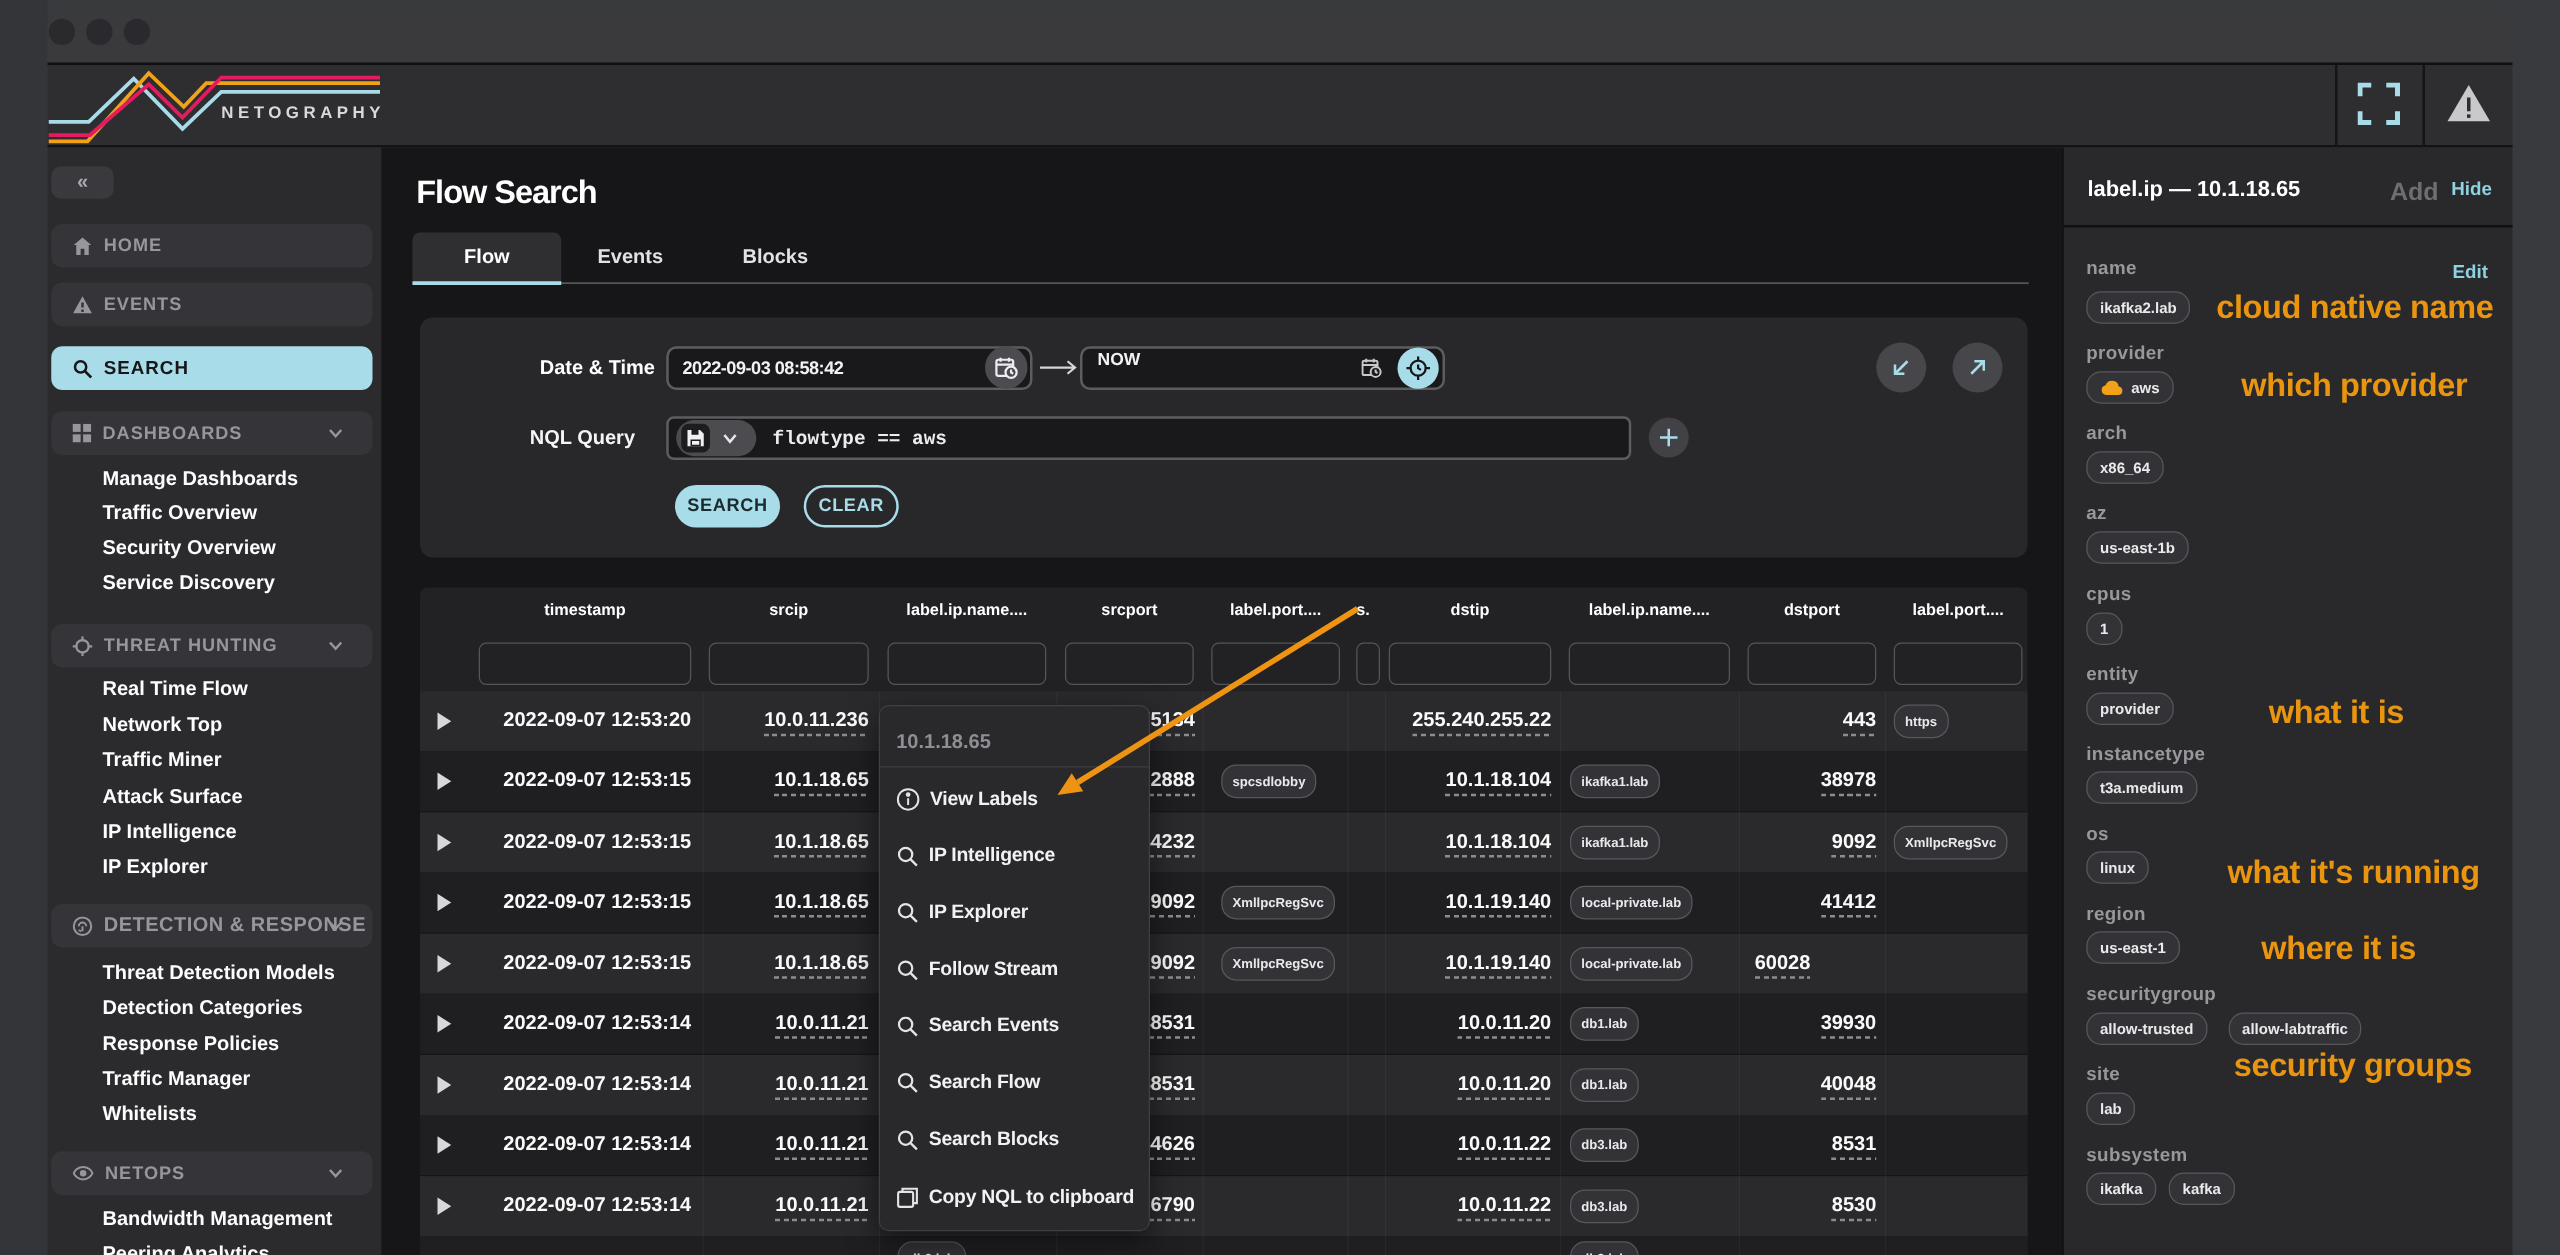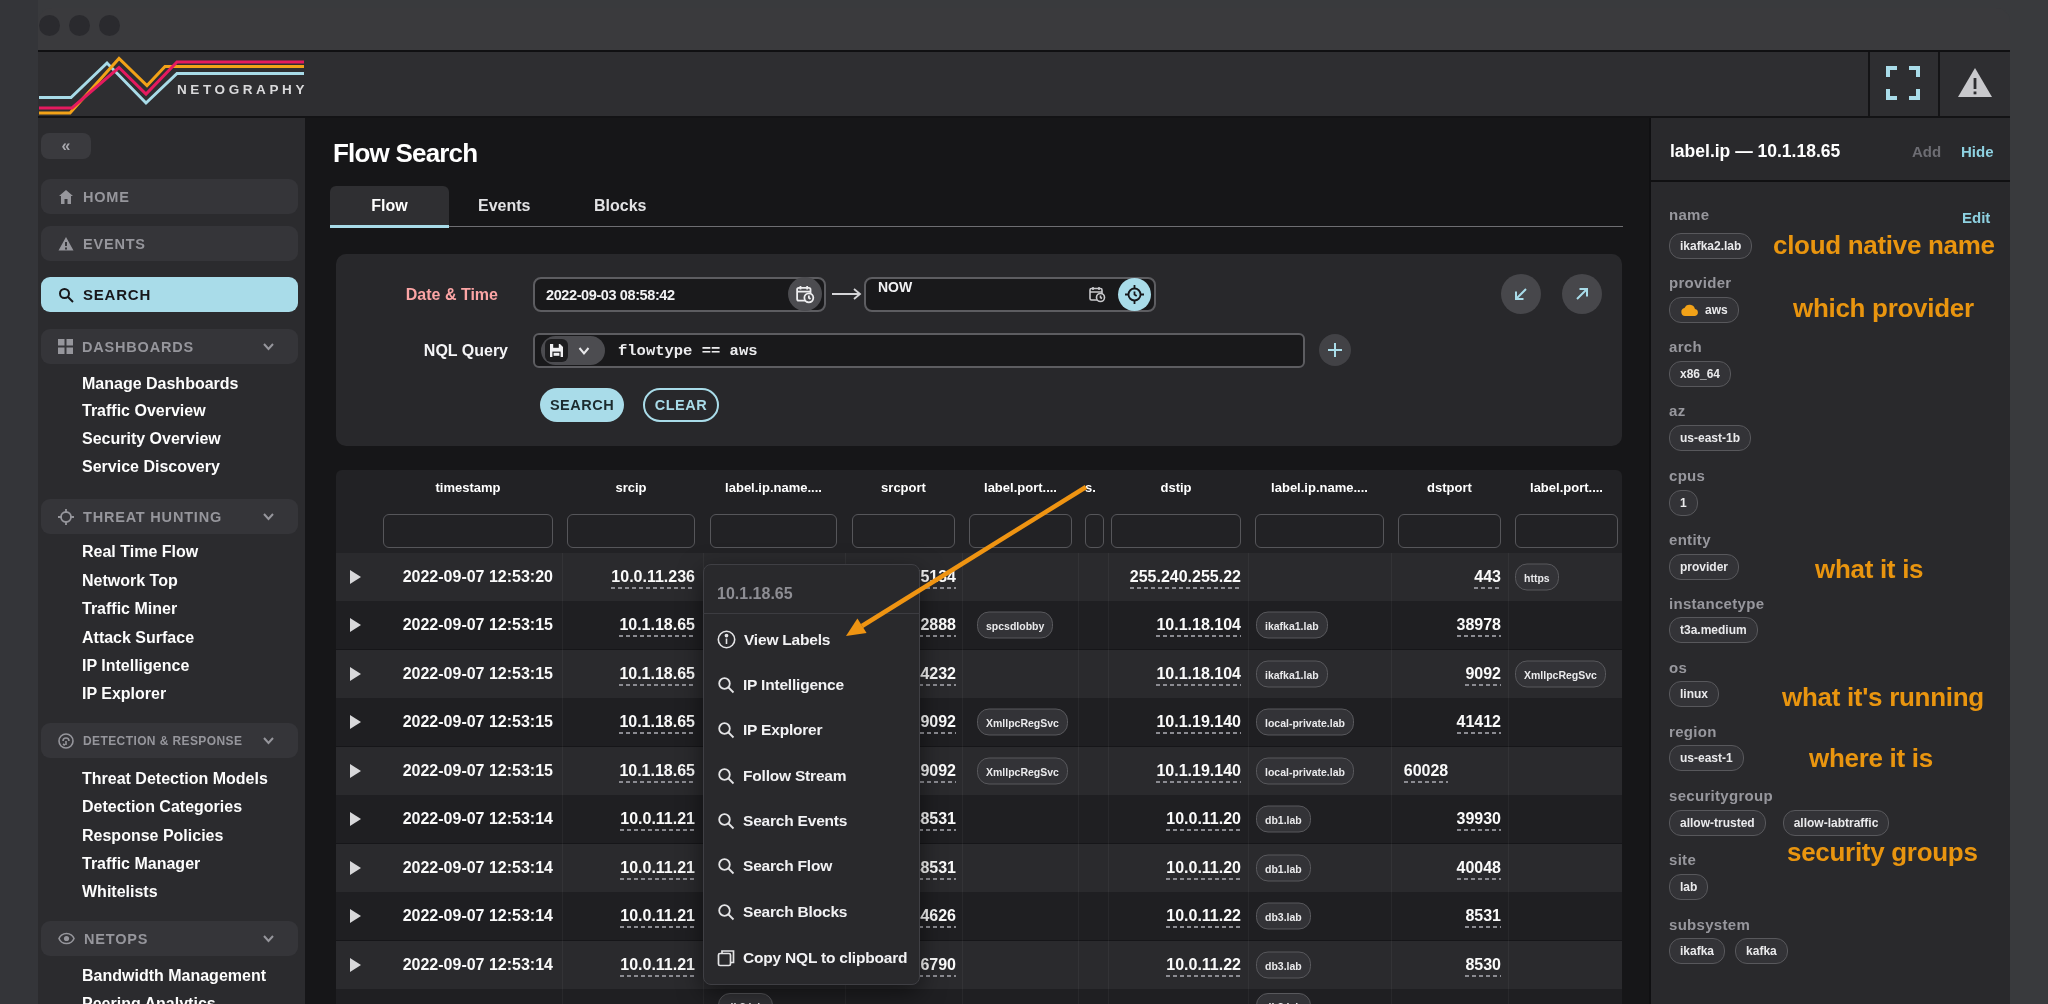--- a/index.html
+++ b/index.html
@@ -98,21 +98,21 @@
       <path d="M8 0 V4 M8 12 V16 M0 8 H4 M12 8 H16"></path>
     </svg>THREAT HUNTING<svg class="chev" width="13" height="13" viewBox="0 0 13 13" fill="none" stroke="#96969c" stroke-width="2">
       <path d="M2 4 L6.5 9 L11 4"></path>
     </svg></div>
 <div class="ssub" style="top:543px">Real Time Flow</div>
 <div class="ssub" style="top:572px">Network Top</div>
 <div class="ssub" style="top:600px">Traffic Miner</div>
 <div class="ssub" style="top:629px">Attack Surface</div>
 <div class="ssub" style="top:657px">IP Intelligence</div>
 <div class="ssub" style="top:685px">IP Explorer</div>
-<div class="sbtn" style="top:723px;font-size:12px;letter-spacing:.4px"><svg width="16" height="16" viewBox="0 0 16 16" fill="none" stroke="#96969c" stroke-width="1.6">
+<div class="sbtn" style="top:723px;font-size:16px;letter-spacing:.4px"><svg width="16" height="16" viewBox="0 0 16 16" fill="none" stroke="#96969c" stroke-width="1.6">
       <circle cx="8" cy="8" r="7"></circle>
       <path d="M5 8 a3 3 0 0 1 6 0 M8 8 v4 M5 11 a6 6 0 0 0 2 1"></path>
     </svg>DETECTION &amp; RESPONSE<svg class="chev" width="13" height="13" viewBox="0 0 13 13" fill="none" stroke="#96969c" stroke-width="2">
       <path d="M2 4 L6.5 9 L11 4"></path>
     </svg></div>
 <div class="ssub" style="top:770px">Threat Detection Models</div>
 <div class="ssub" style="top:798px">Detection Categories</div>
 <div class="ssub" style="top:827px">Response Policies</div>
 <div class="ssub" style="top:855px">Traffic Manager</div>
 <div class="ssub" style="top:883px">Whitelists</div>
@@ -124,21 +124,21 @@
     </svg></div>
 <div class="ssub" style="top:967px">Bandwidth Management</div>
 <div class="ssub" style="top:995px">Peering Analytics</div>
 <div class="abs" style="left:333px;top:138px;color:#fff;font-size:26px;font-weight:bold;letter-spacing:-.8px">Flow Search</div>
 <div class="abs" style="left:330px;top:186px;width:119px;height:40px;background:#2f2f32;border-radius:6px 6px 0 0;color:#fff;font-weight:bold;font-size:16px;display:flex;align-items:center;justify-content:center">Flow</div>
 <div class="abs" style="left:330px;top:226px;width:1293px;height:1px;background:#6e6e72"></div>
 <div class="abs" style="left:330px;top:225px;width:119px;height:3px;background:#a9dce9"></div>
 <div class="abs" style="left:478px;top:197px;color:#e2e2e4;font-weight:bold;font-size:16px">Events</div>
 <div class="abs" style="left:594px;top:197px;color:#e2e2e4;font-weight:bold;font-size:16px">Blocks</div>
 <div class="abs" style="left:336px;top:254px;width:1286px;height:192px;background:#28282b;border-radius:10px"></div>
-<div class="abs" style="left:328px;top:286px;width:170px;text-align:right;color:#fca5a5;font-weight:bold;font-size:16px">Date &amp; Time</div>
+<div class="abs" style="left:354px;top:286px;width:170px;text-align:right;color:#ffffff;font-weight:bold;font-size:16px">Date &amp; Time</div>
 <div class="inp" style="left:533px;top:277px;width:293px;height:35px"></div>
 <div class="abs" style="left:546px;top:287px;color:#f2f2f4;font-weight:bold;font-size:14.5px;letter-spacing:-.4px">2022-09-03 08:58:42</div>
 <div class="abs" style="left:788px;top:277px;width:34px;height:34px;border-radius:50%;background:#4c4c50"></div>
 <svg class="abs" style="left:796px;top:285px" width="19" height="19" viewBox="0 0 17 17" fill="none" stroke="#eeeef0" stroke-width="1.6">
     <rect x="1" y="2.5" width="12" height="11.5" rx="1.5"></rect>
     <path d="M1 6 H13 M4 1 v3 M10 1 v3"></path>
     <circle cx="11.5" cy="11.5" r="4" fill="#4c4c50"></circle>
     <path d="M11.5 9.5 v2 l1.5 1"></path>
   </svg>
 <svg class="abs" style="left:832px;top:287px" width="30" height="14" viewBox="0 0 30 14" fill="none" stroke="#d5d5d8" stroke-width="1.8">
@@ -338,21 +338,21 @@
     </svg>Search Blocks</div>
 <div class="mi" style="top:949px"><svg width="18" height="18" viewBox="0 0 18 18" fill="none" stroke="#e4e4e6" stroke-width="1.7">
       <rect x="1.5" y="4.5" width="12" height="12" rx="1.5"></rect>
       <path d="M5 4.5 V2 H16.5 V13.5 H13.5"></path>
     </svg>Copy NQL to clipboard</div>
 <svg class="abs" style="left:833px;top:460px" width="270" height="195" viewBox="0 0 270 195">
 <path d="M253 27 L29 166" stroke="#ef9412" stroke-width="4.5" fill="none"></path>
 <polygon points="13,176 24.4,158.6 33.6,173.0" fill="#ef9412"></polygon>
 </svg>
 <div class="abs" style="left:1670px;top:141px;color:#fff;font-weight:bold;font-size:17.5px">label.ip — 10.1.18.65</div>
-<div class="abs" style="left:1912px;top:143px;color:#6d6d73;font-weight:bold;font-size:15px">Add</div>
+<div class="abs" style="left:1912px;top:143px;color:#6d6d73;font-weight:bold;font-size:20px">Add</div>
 <div class="abs" style="left:1961px;top:143px;color:#8ed1e1;font-weight:bold;font-size:15px">Hide</div>
 <div class="abs" style="left:1651px;top:180px;width:359px;height:2px;background:#101012"></div>
 <div class="glabel" style="left:1669px;top:206px">name</div>
 <div class="abs cyanlink" style="left:1962px;top:209px">Edit</div>
 <div class="abs" style="left:1669px;top:233px"><span class="pill">ikafka2.lab</span></div>
 <div class="annot" style="left:1773px;top:230px">cloud native name</div>
 <div class="glabel" style="left:1669px;top:274px">provider</div>
 <div class="abs" style="left:1669px;top:297px"><span class="pill"><svg width="20" height="14" viewBox="0 0 20 14" style="margin-right:5px">
         <path d="M5 13 a4 4 0 0 1 -.5-7.9 A5.5 5.5 0 0 1 15 6.1 A3.5 3.5 0 0 1 15 13 Z" fill="#f2a218"></path>
       </svg>aws</span></div>

